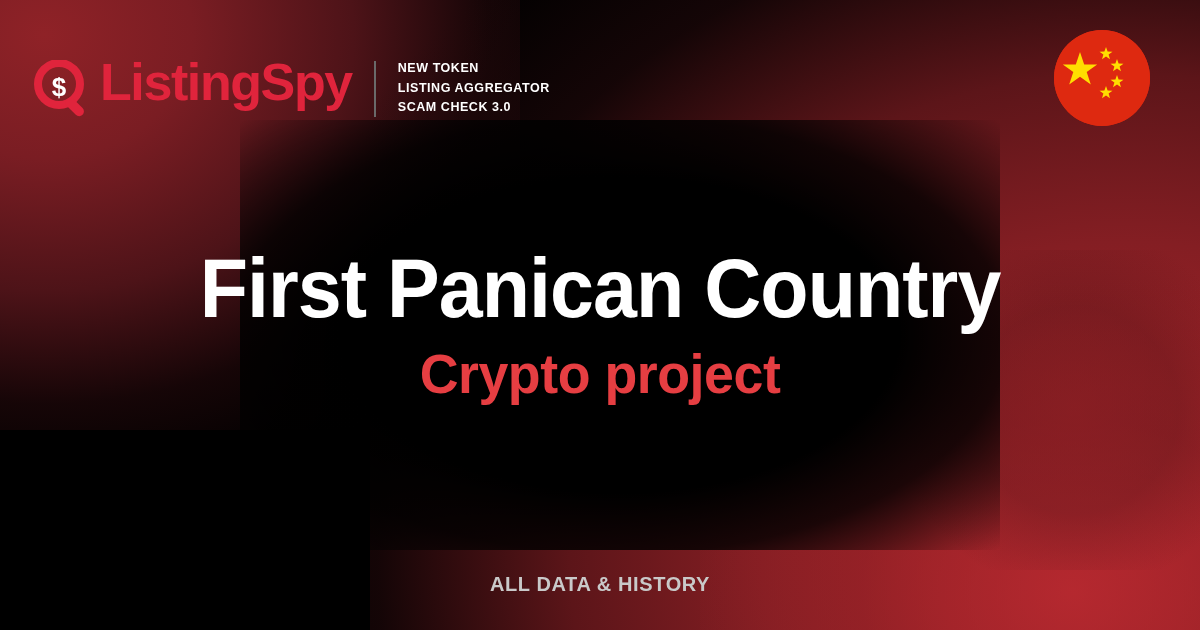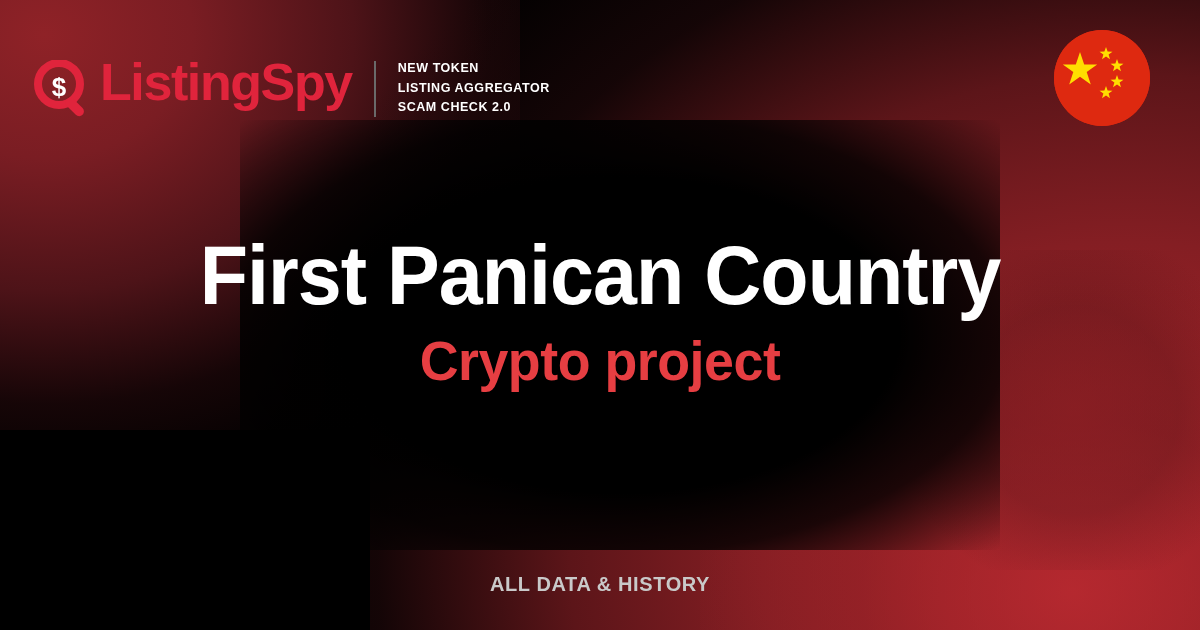--- a/index.html
+++ b/index.html
@@ -108,21 +108,21 @@
     border-radius:50%;
     overflow:hidden;
     z-index:6;
     background:#DE2910;
   }
   .flag-badge svg { display:block; width:96px; height:96px; }
 
   
   .hero {
     position:absolute;
-    left:0; right:0; top:233px;
+    left:0; right:0; top:246px;
     text-align:center;
     z-index:5;
   }
   .hero-title {
     color:#ffffff;
     font-size:84px;
     font-weight:bold;
     line-height:1.0;
     letter-spacing:-1px;
     transform:scaleX(0.94);
@@ -173,21 +173,21 @@
       </svg>
     </span>
 
     <span class="logo-word" style="color:#E0243C">ListingSpy</span>
 
     <span class="divider"></span>
 
     <div class="tagline">
       <div>NEW TOKEN</div>
       <div>LISTING AGGREGATOR</div>
-      <div>SCAM CHECK 2.0</div>
+      <div>SCAM CHECK 3.0</div>
     </div>
   </div>
 
   <div class="flag-badge">
     <svg viewBox="0 0 96 96" xmlns="http://www.w3.org/2000/svg">
       <rect width="96" height="96" fill="#DE2910"></rect>
       <g fill="#FFDE00">
         <polygon points="26,22 30.2,34.4 43.2,34.4 32.7,42.1 36.8,54.5 26,46.8 15.2,54.5 19.3,42.1 8.8,34.4 21.8,34.4"></polygon>
         <polygon points="52,18 53.6,22.6 58.5,22.7 54.6,25.6 56,30.3 52,27.5 48,30.3 49.4,25.6 45.5,22.7 50.4,22.6" transform="translate(0,-1) scale(1)"></polygon>
         <polygon points="63,29 64.6,33.6 69.5,33.7 65.6,36.6 67,41.3 63,38.5 59,41.3 60.4,36.6 56.5,33.7 61.4,33.6"></polygon>

